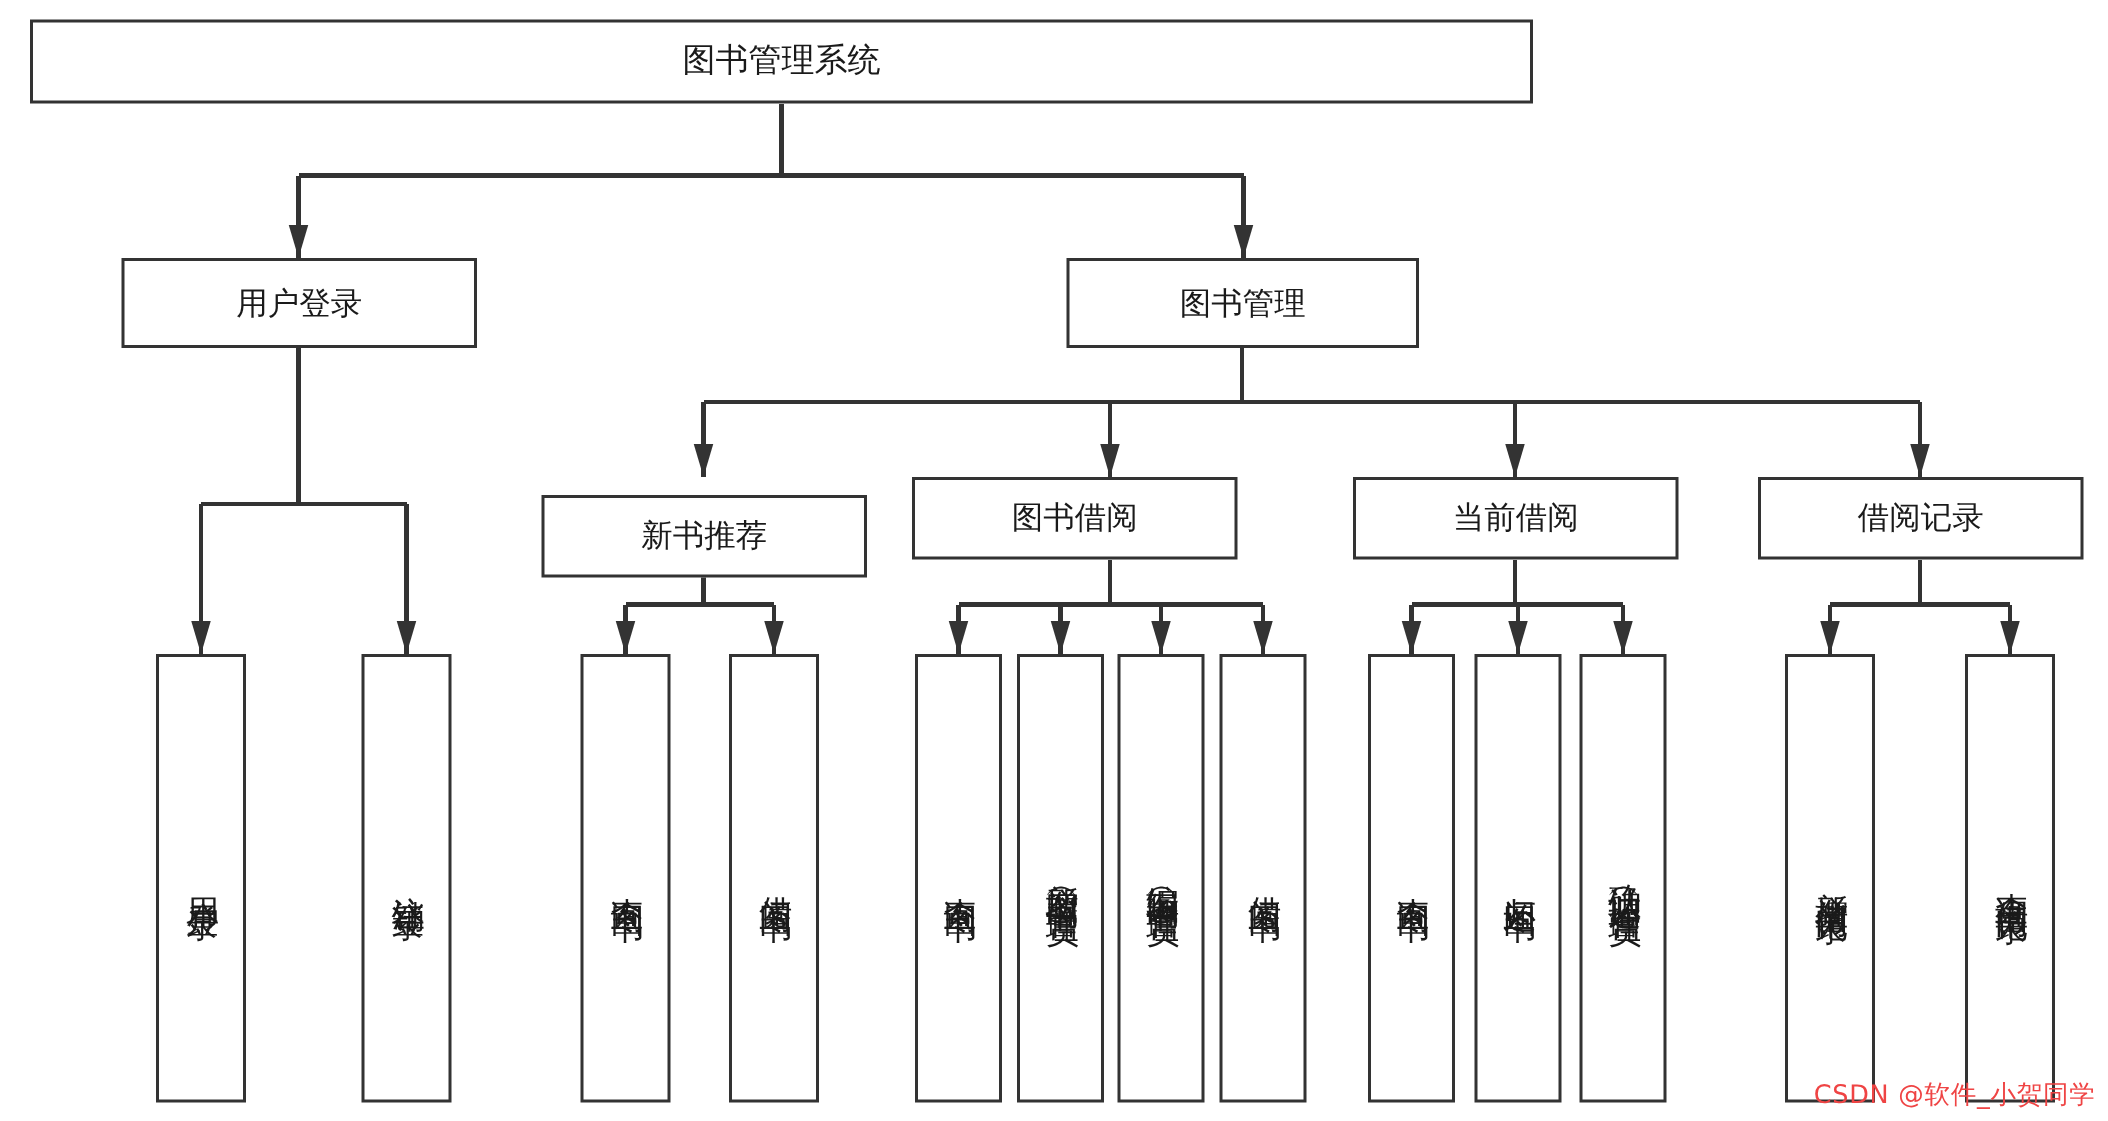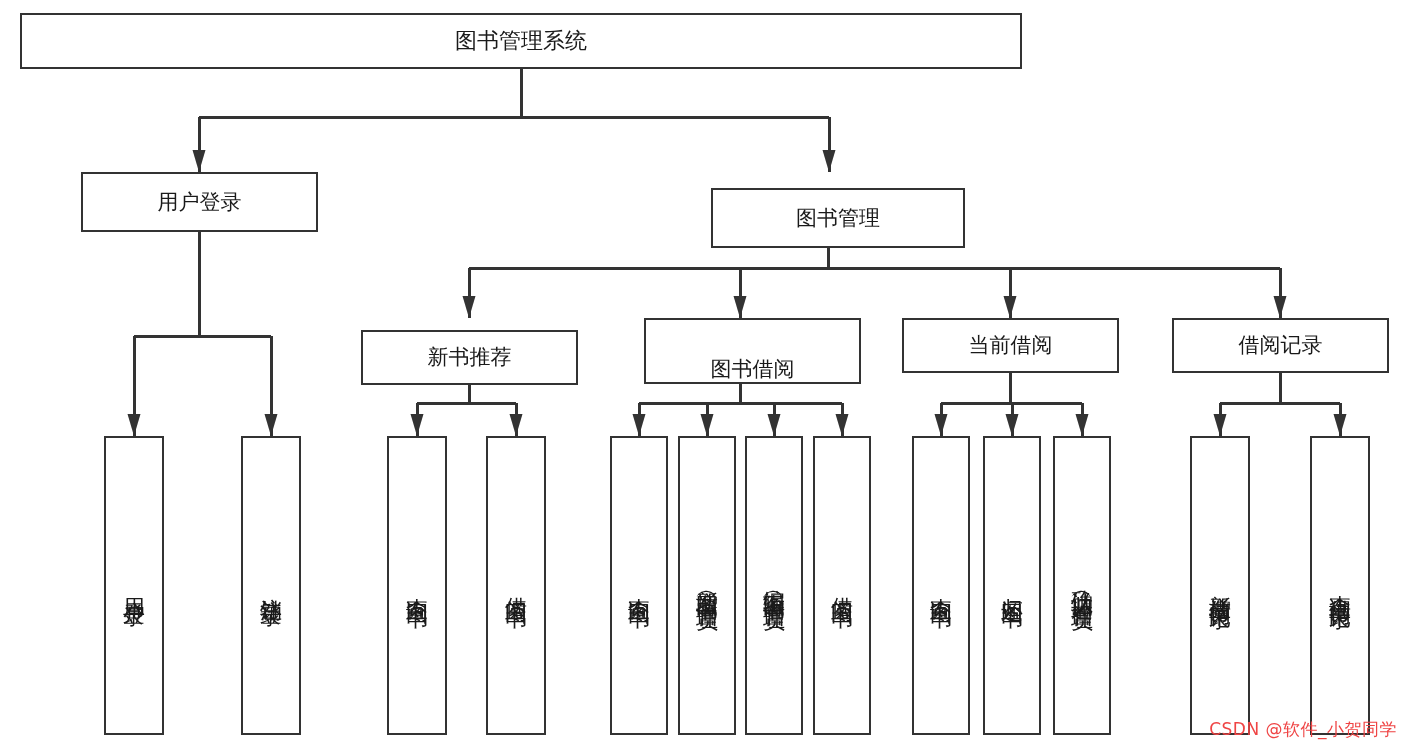--- a/index.html
+++ b/index.html
@@ -132,29 +132,29 @@
     </svg>
 
   <div class="node root horizontal" id="node-root" style="left: 20px; top: 13px; width: 1002px; height: 56px;">
     <span class="node-label">图书管理系统</span>
   </div>
 
   <div id="level2-layer">
       <div class="node horizontal" style="left: 81px; top: 172px; width: 237px; height: 60px;">
         <span class="node-label">用户登录</span>
       </div>
-      <div class="node horizontal" style="left: 711px; top: 188px; width: 254px; height: 60px;">
+      <div class="node horizontal" style="left: 711px; top: 172px; width: 235px; height: 60px;">
         <span class="node-label">图书管理</span>
       </div>
     </div>
   <div id="level3-layer">
       <div class="node horizontal" style="left: 361px; top: 318px; width: 217px; height: 55px; margin-top: 12px;">
         <span class="node-label">新书推荐</span>
       </div>
-      <div class="node horizontal" style="left: 644px; top: 318px; width: 217px; height: 66px; align-items: flex-end;">
+      <div class="node horizontal" style="left: 608px; top: 318px; width: 217px; height: 55px;">
         <span class="node-label">图书借阅</span>
       </div>
       <div class="node horizontal" style="left: 902px; top: 318px; width: 217px; height: 55px;">
         <span class="node-label">当前借阅</span>
       </div>
       <div class="node horizontal" style="left: 1172px; top: 318px; width: 217px; height: 55px;">
         <span class="node-label">借阅记录</span>
       </div>
     </div>
   <div id="leaf-layer">

